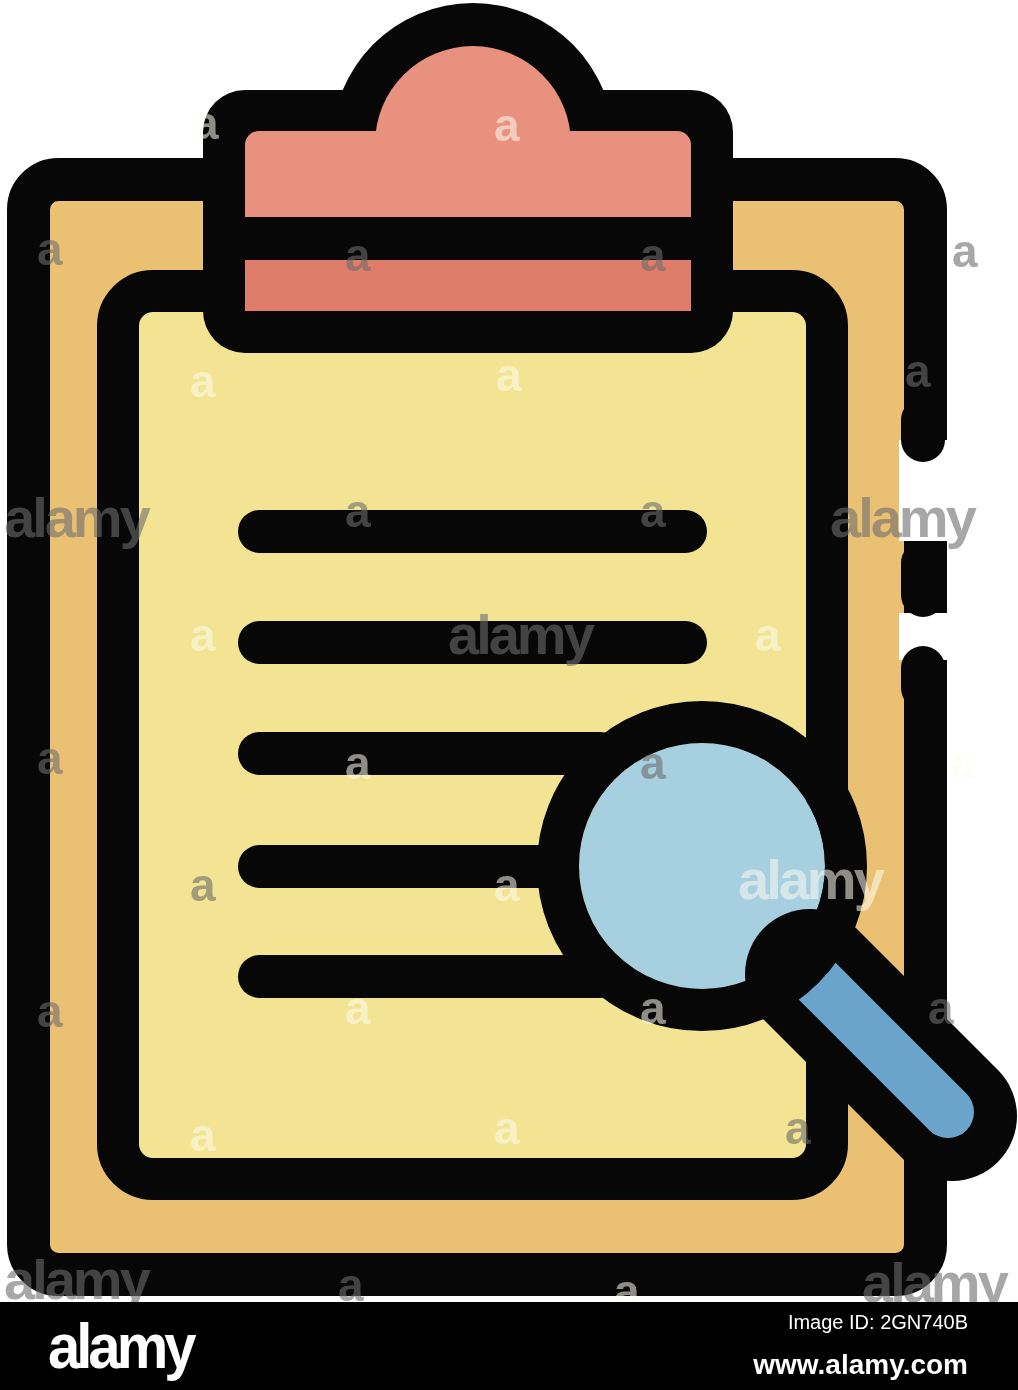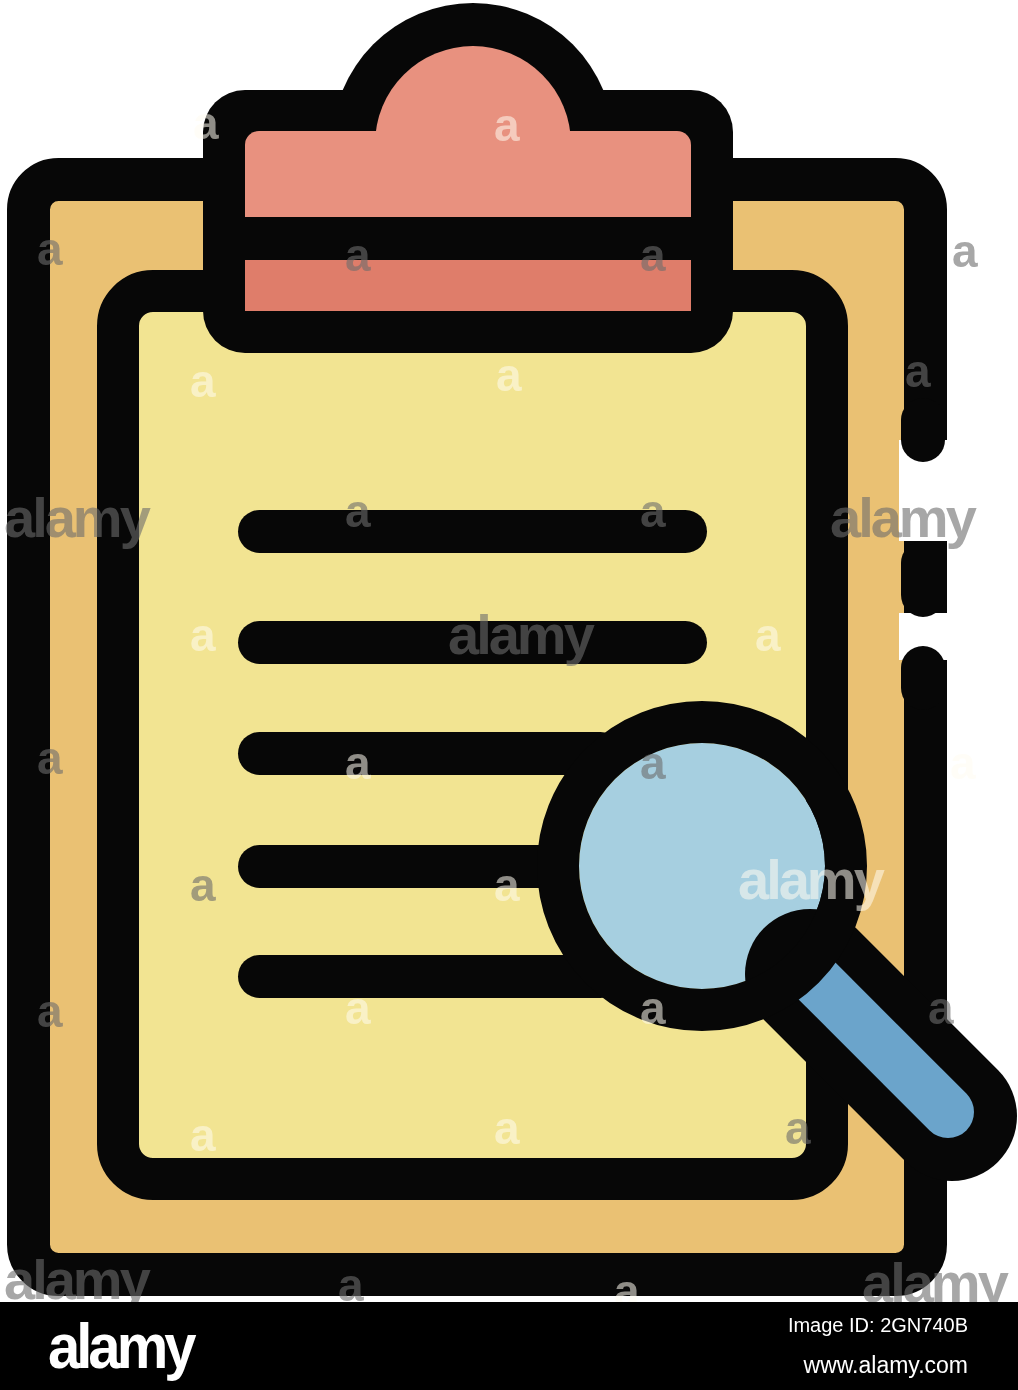--- a/index.html
+++ b/index.html
@@ -34,21 +34,21 @@
   #footer-logo{
     font-size:58px;font-weight:700;letter-spacing:-4px;
     line-height:.9;
     transform:scaleY(1.08);
   }
   #footer-right{
     text-align:right;
     display:flex;flex-direction:column;gap:15px;
   }
   #footer-image-id{font-size:20px;font-weight:400;}
-  #footer-website{font-size:23px;font-weight:400;}
+  #footer-website{font-size:28px;font-weight:700;}
 </style>
 </head>
 <body>
 
 <div id="stage" style="background: rgb(255, 255, 255);">
 
   <svg id="icon-svg" width="1018" height="1390" viewBox="0 0 1018 1390">
 
     <rect x="28.5" y="179.5" width="897" height="1095" rx="30" stroke-width="43" fill="#EAC173" stroke="#070707"></rect>
 

